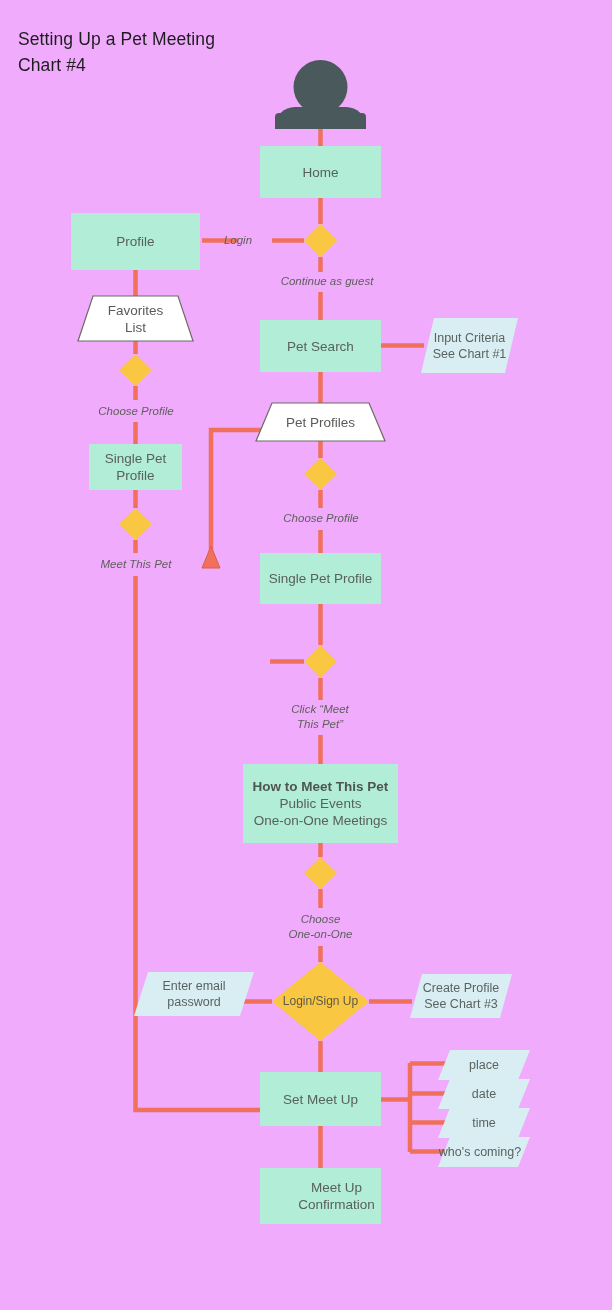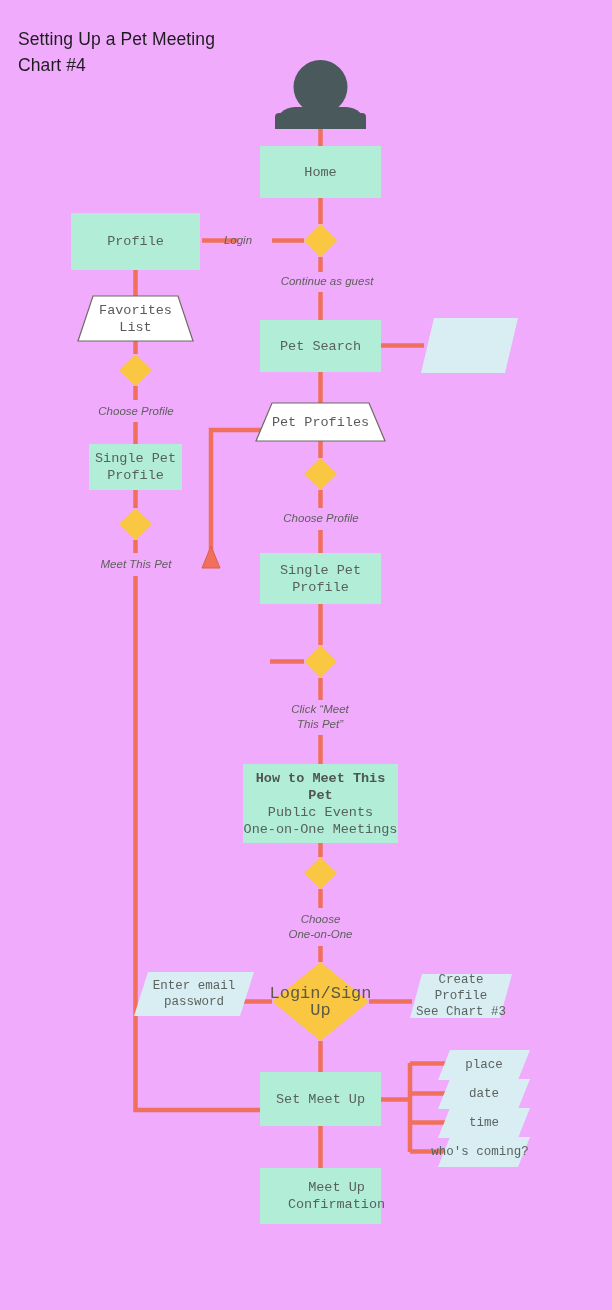--- a/index.html
+++ b/index.html
@@ -42,31 +42,30 @@
     position: absolute;
     display: flex;
     align-items: center;
     justify-content: center;
     text-align: center;
     color: #58615e;
     font-size: 13.5px;
     line-height: 17px;
     pointer-events: none;
     white-space: pre-line;
-    font-family: Liberation Mono, monospace;
   }
   .node-label.trapezoid-label { color: #5a5a57; }
   .node-label.note-label {
     color: #5b6360;
     font-size: 12.5px;
     line-height: 16px;
   }
   .node-label.diamond-label {
     color: #5d5a46;
-    font-size: 17px;
+    font-size: 12px;
   }
   .multi-line {
     display: flex;
     flex-direction: column;
     align-items: center;
     justify-content: center;
   }
   .bold-line {
     font-weight: bold;
     color: #4f5551;
@@ -216,20 +215,24 @@
     <span>One-on-One Meetings</span>
   </div>
 
   <div class="node-label diamond-label" style="left:272px; top:962px; width:97px; height:79px;">Login/Sign Up</div>
 
   <div class="node-label" style="left:260px; top:1072px; width:121px; height:54px;">Set Meet Up</div>
 
   <div class="node-label" style="left:276px; top:1168px; width:121px; height:56px;">Meet Up
 Confirmation</div>
 
+  <div class="node-label note-label multi-line" style="left:421px; top:318px; width:97px; height:55px;">
+    <span>Input Criteria</span>
+    <span>See Chart #1</span>
+  </div>
 
   <div class="node-label note-label multi-line" style="left:134px; top:972px; width:120px; height:44px;">
     <span>Enter email</span>
     <span>password</span>
   </div>
 
   <div class="node-label note-label multi-line" style="left:410px; top:974px; width:102px; height:44px;">
     <span>Create Profile</span>
     <span>See Chart #3</span>
   </div>

